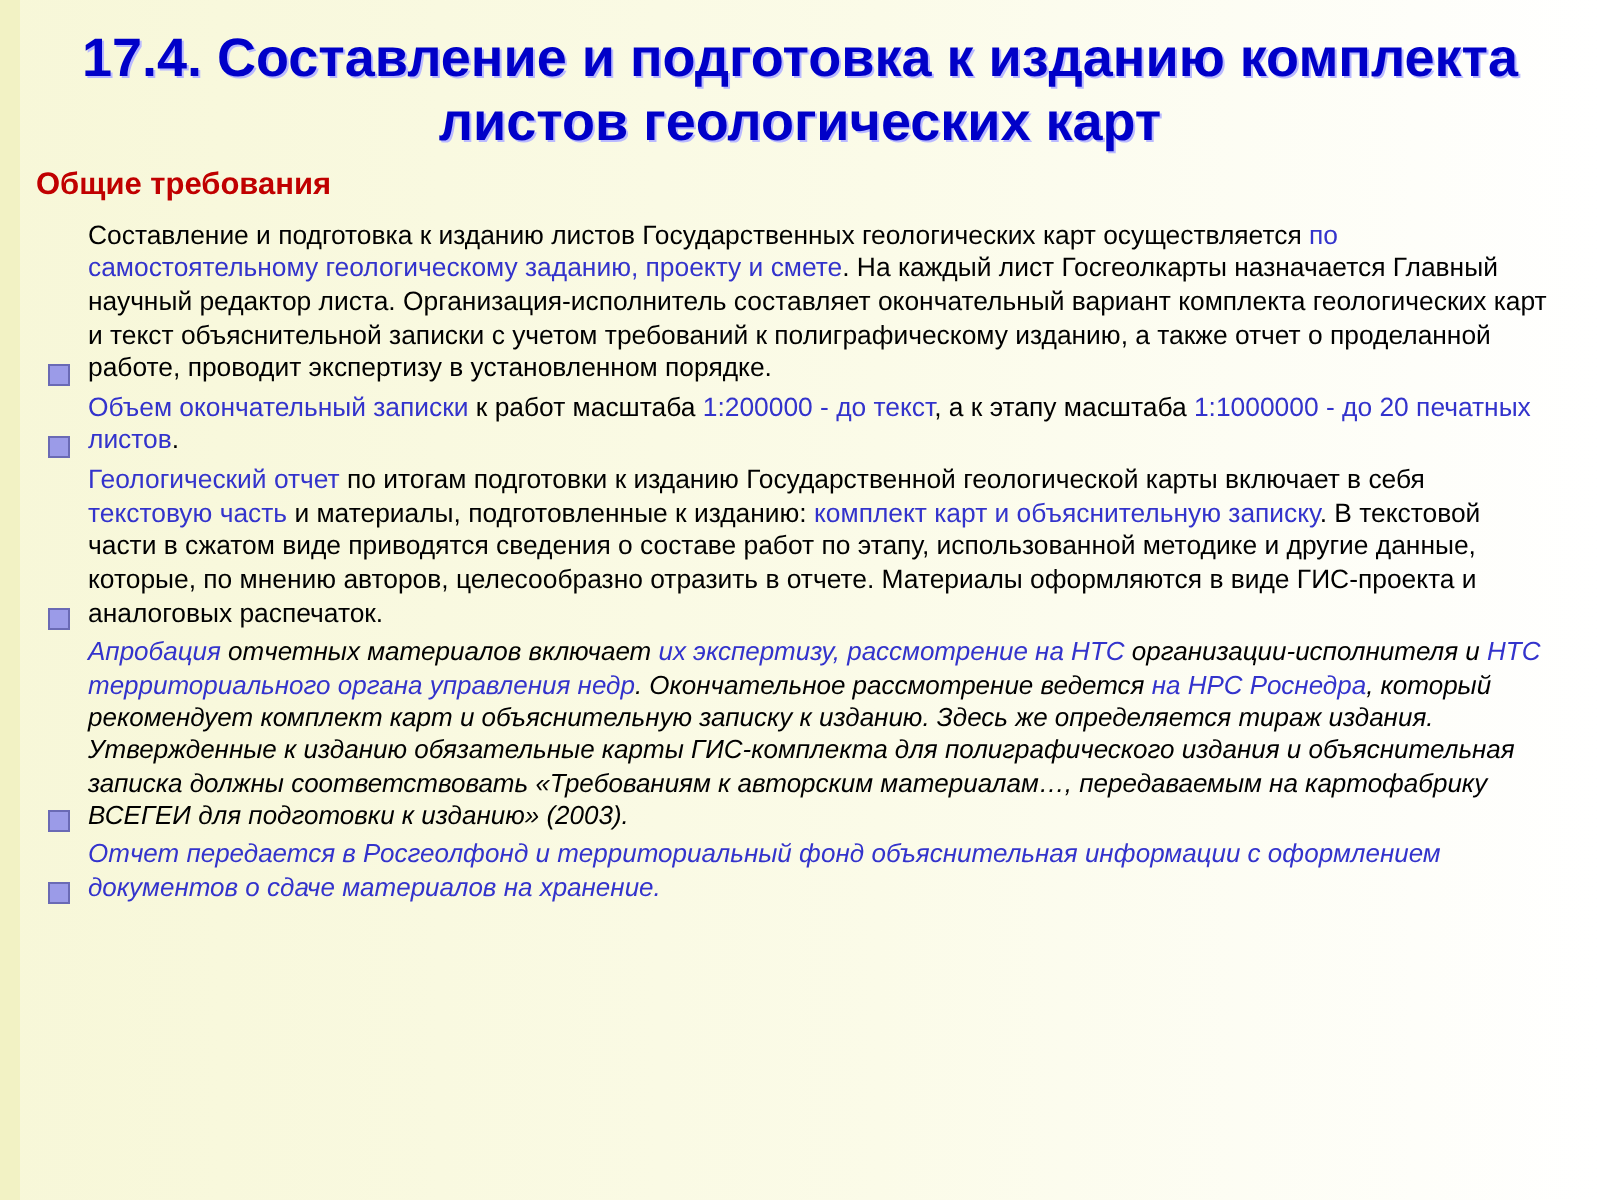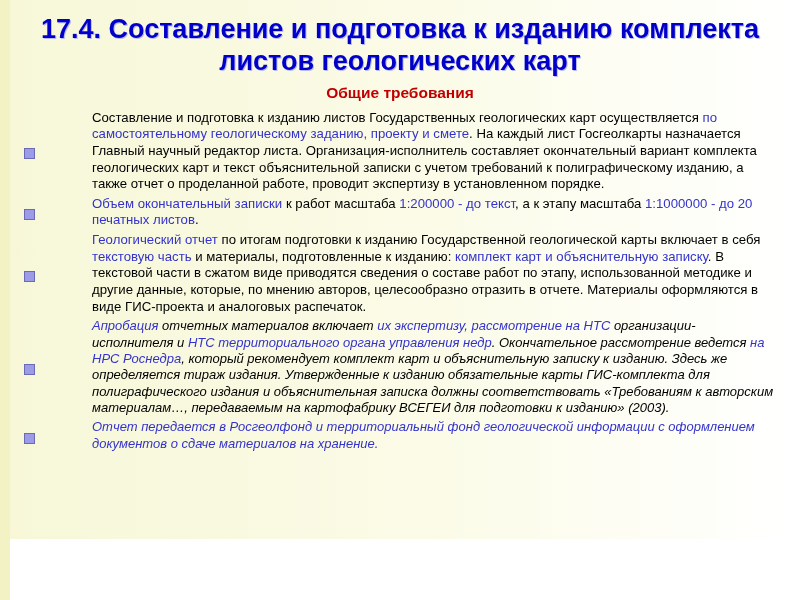--- a/index.html
+++ b/index.html
@@ -9,21 +9,21 @@
   body {
     width: 800px;
     height: 600px;
     overflow: hidden;
     font-family: "Liberation Sans", sans-serif;
     background: #ffffff;
   }
   .slide {
     position: relative;
     width: 800px;
-    height: 539px;
+    height: 600px;
     background: linear-gradient(to right, #f7f7d8 0%, #fbfbe8 55%, #ffffff 100%);
     box-sizing: border-box;
     padding: 10px 18px 0 18px;
   }
   .left-band {
     position: absolute;
     left: 0;
     top: 0;
     width: 10px;
     height: 600px;
@@ -33,35 +33,33 @@
     text-align: center;
     font-size: 27px;
     font-weight: bold;
     color: #0000c8;
     line-height: 1.18;
     letter-spacing: 0px;
     margin: 4px 0 2px 0;
     text-shadow: 1px 1px 0 #b9b9ff;
   }
   .subtitle {
-    text-align: center;
     font-size: 15.5px;
     font-weight: bold;
     color: #c00000;
     margin: 6px 0 8px 0;
   }
   .bullets {
     margin: 0;
     padding: 0 6px 0 2px;
   }
   .bullet {
     display: flex;
-    align-items: center;
+    align-items: flex-end;
     margin-bottom: 3px;
-    gap: 48px;
   }
   .marker {
     flex: 0 0 auto;
     width: 9px;
     height: 9px;
     background: #9b9be8;
     border: 1px solid #6a6ab5;
     margin: 5px 9px 0 4px;
   }
   .btext {
@@ -100,16 +98,16 @@
     <div class="bullet">
       <span class="marker"></span>
       <span class="btext"><span class="em-blue"> Геологический отчет</span><span> по итогам подготовки к изданию Государственной геологической карты включает в себя </span><span class="em-blue">текстовую часть</span><span> и материалы, подготовленные к изданию: </span><span class="em-blue">комплект карт и объяснительную записку</span><span>. В текстовой части в сжатом виде приводятся сведения о составе работ по этапу, использованной методике и другие данные, которые, по мнению авторов, целесообразно отразить в отчете. Материалы оформляются в виде ГИС-проекта и аналоговых распечаток.</span></span>
     </div>
     <div class="bullet">
       <span class="marker"></span>
       <span class="btext small"><span class="em-blue">Апробация</span><span> отчетных материалов включает </span><span class="em-blue">их экспертизу, рассмотрение на НТС</span><span> организации-исполнителя и </span><span class="em-blue">НТС территориального органа управления недр</span><span>. Окончательное рассмотрение ведется </span><span class="em-blue">на НРС Роснедра</span><span>, который рекомендует комплект карт и объяснительную записку к изданию. Здесь же определяется тираж издания. Утвержденные к изданию обязательные карты ГИС-комплекта для полиграфического издания и объяснительная записка должны соответствовать «Требованиям к авторским материалам…, передаваемым на картофабрику ВСЕГЕИ для подготовки к изданию» (2003).</span></span>
     </div>
     <div class="bullet">
       <span class="marker"></span>
-      <span class="btext small"><span class="em-blue">Отчет передается в Росгеолфонд и территориальный фонд геологической информации с оформлением документов о сдаче материалов на хранение.</span></span>
+      <span class="btext small"><span class="em-blue">Отчет передается в Росгеолфонд и территориальный фонд объяснительная информации с оформлением документов о сдаче материалов на хранение.</span></span>
     </div>
   </div>
 </div>
 
 </body></html>

